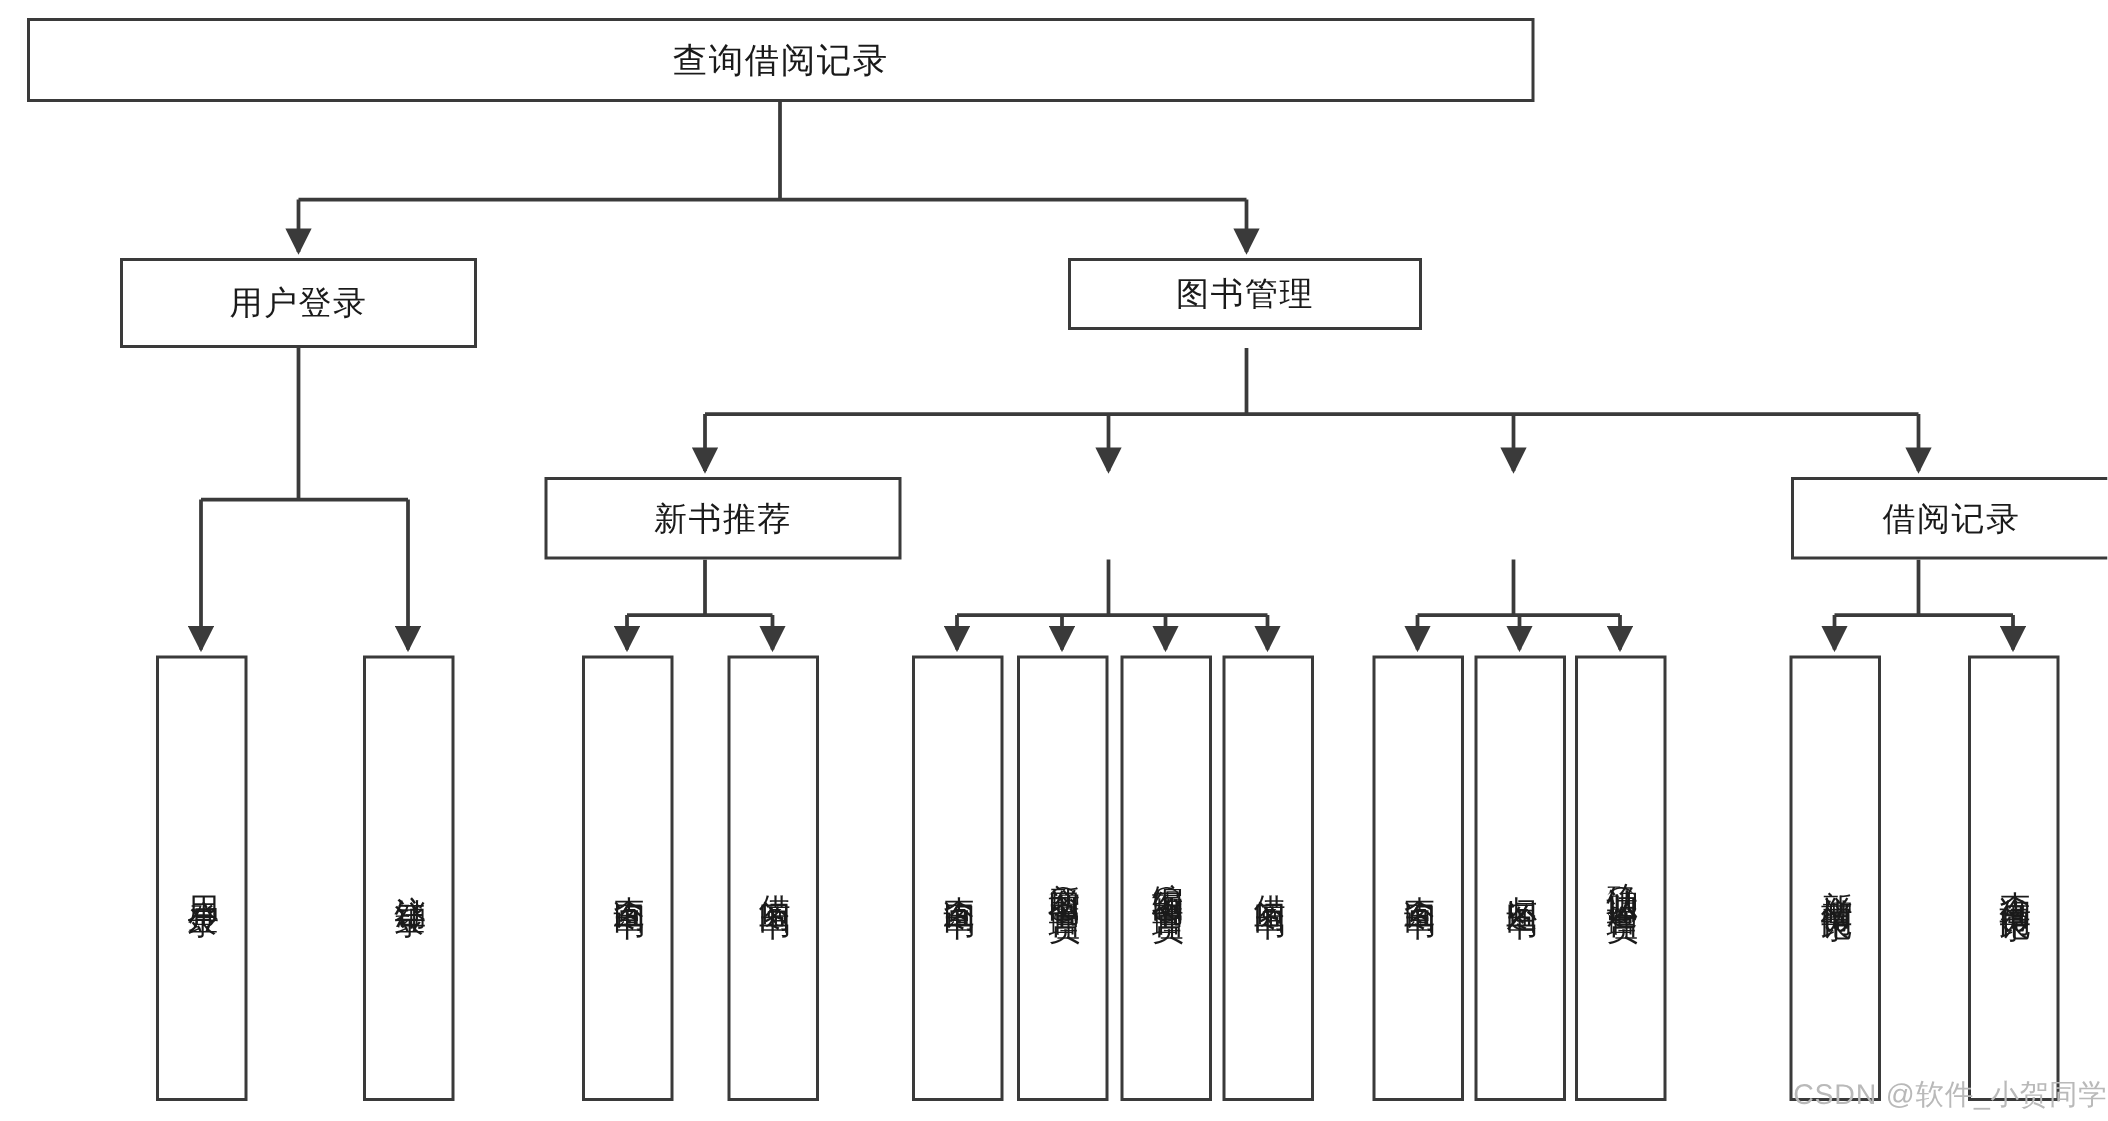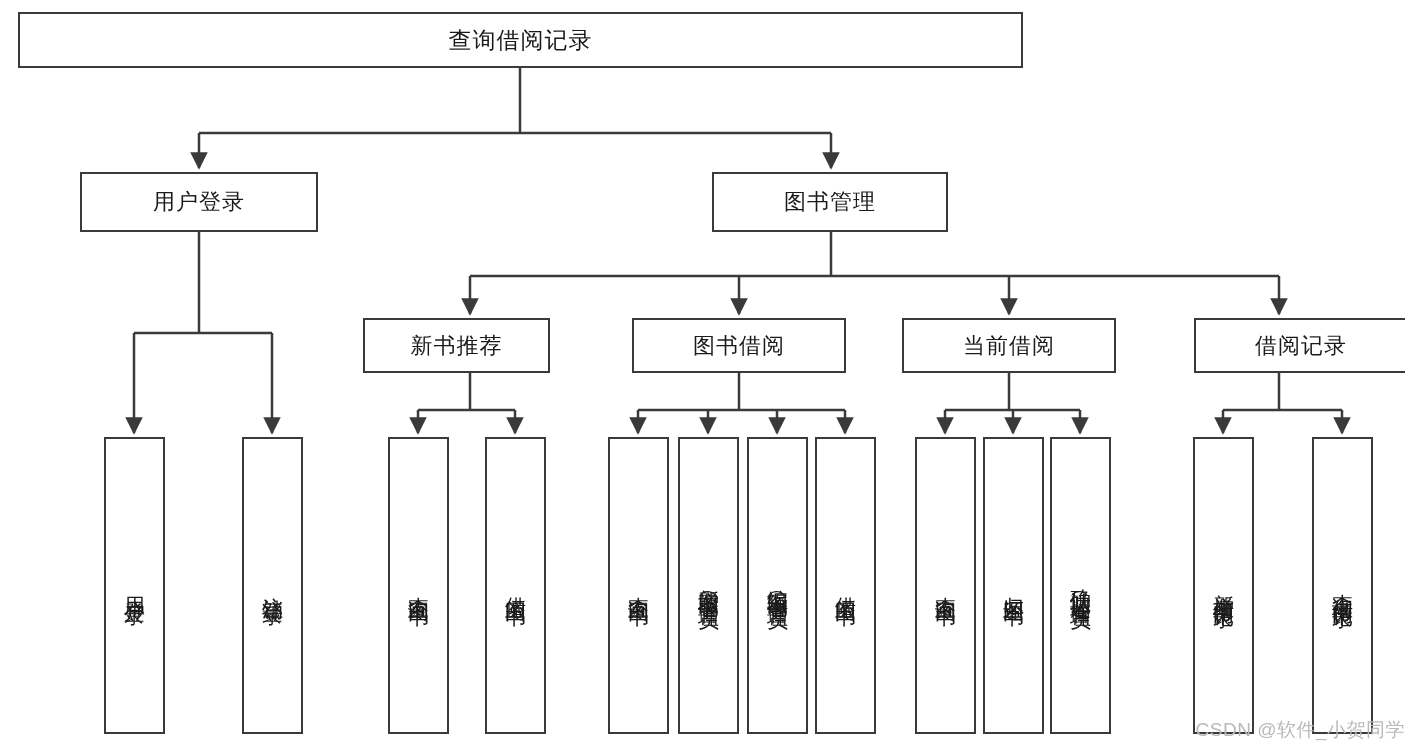--- a/index.html
+++ b/index.html
@@ -122,25 +122,23 @@
       <path d="M 1223 410 L 1342 410"></path>
       <path d="M 1223 410 L 1223 433" marker-end="url(#arrow)"></path>
       <path d="M 1342 410 L 1342 433" marker-end="url(#arrow)"></path>
 
     </g>
   </svg>
 
   <div class="node horiz root" style="left: 18px; top: 12px; width: 1005px; height: 56px;">查询借阅记录</div>
 
   <div class="node horiz" style="left: 80px; top: 172px; width: 238px; height: 60px;">用户登录</div>
-  <div class="node horiz" style="left: 712px; top: 172px; width: 236px; height: 60px;">图书管理</div>
+  <div class="node horiz" style="left: 712px; top: 172px; width: 236px; height: 48px;">图书管理</div>
 
-  <div class="node horiz" style="left: 363px; top: 318px; width: 187px; height: 55px;">新书推荐</div>
-  <div class="node horiz" style="left: 632px; top: 318px; width: 214px; height: 55px;">图书借阅</div>
-  <div class="node horiz" style="left: 902px; top: 318px; width: 214px; height: 55px;">当前借阅</div>
+  <div class="node horiz" style="left: 363px; top: 318px; width: 238px; height: 55px;">新书推荐</div>
   <div class="node horiz" style="left: 1172px; top: 318px; width: 214px; height: 55px; margin-left: 22px;">借阅记录</div>
 
   <div class="node leaf" style="left: 104px; top: 437px; width: 61px; height: 297px;">
     <span class="vtext">用户登录</span>
   </div>
   <div class="node leaf" style="left: 242px; top: 437px; width: 61px; height: 297px;">
     <span class="vtext">注销登录</span>
   </div>
   <div class="node leaf" style="left: 388px; top: 437px; width: 61px; height: 297px;">
     <span class="vtext">查询图书</span>

